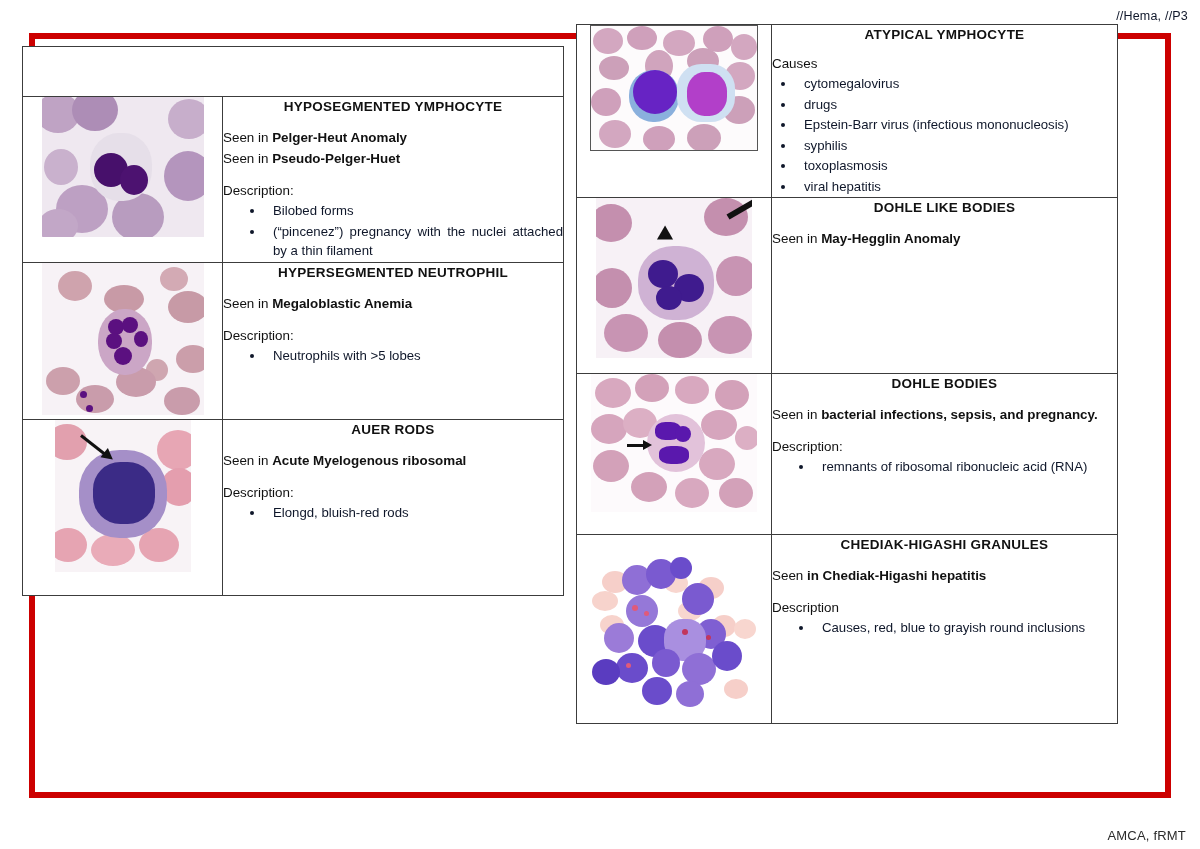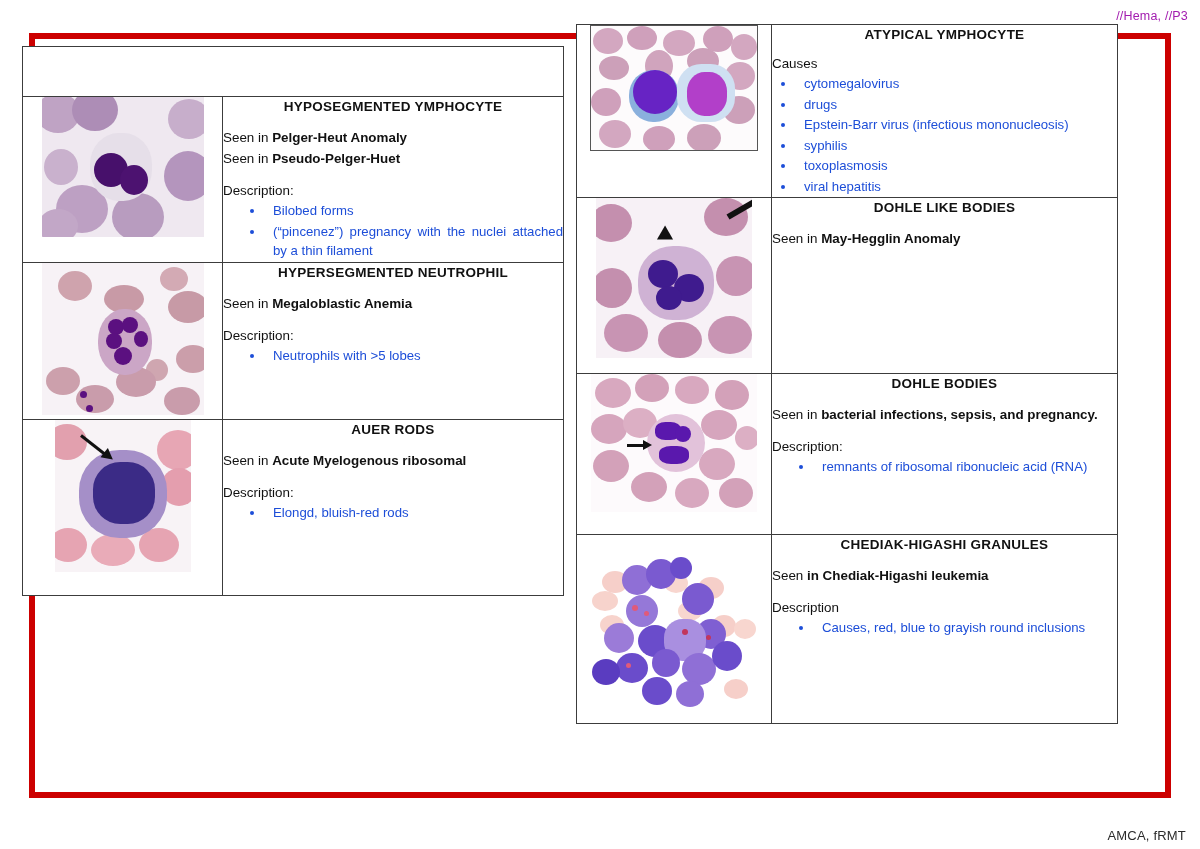--- a/index.html
+++ b/index.html
@@ -6,21 +6,21 @@
   body{
     width:1200px;height:849px;
     background:#ffffff;
     font-family:"Liberation Sans", sans-serif;
     position:relative;
     overflow:hidden;
   }
   
   .page-header{
     position:absolute; top:9px; right:12px;
-    font-size:12.5px; color:#a21caf; letter-spacing:.2px;
+    font-size:12.5px; color:#0f172a; letter-spacing:.2px;
   }
   .page-footer{
     position:absolute; bottom:6px; right:14px;
     font-size:13px; color:#2b2b2b; letter-spacing:.2px;
   }
   
   .red-frame{
     position:absolute;
     left:29px; top:33px; width:1142px; height:765px;
     border:6px solid #cc0000;
@@ -77,21 +77,21 @@
   .spacer{height:13px;}
   .desc{margin:0 0 3px 0;font-size:13.4px;color:#111;}
   ul.bullets{
     margin:1px 0 0 0;
     padding-left:42px;
     list-style:disc;
   }
   ul.bullets.tight{padding-left:24px;}
   ul.bullets li{
     font-size:13.2px;
-    color:#1d4ed8;
+    color:#0f172a;
     line-height:1.48;
     margin-bottom:1px;
     padding-left:8px;
   }
   ul.bullets li.justify{text-align:justify;}
 
   
   .micro{
     position:relative;
     display:inline-block;
@@ -367,21 +367,21 @@
           <div class="dot" style="left:46px;top:70px;width:6px;height:6px;background:#e05a7a;"></div>
           <div class="dot" style="left:58px;top:76px;width:5px;height:5px;background:#e05a7a;"></div>
           <div class="dot" style="left:96px;top:94px;width:6px;height:6px;background:#c2365c;"></div>
           <div class="dot" style="left:120px;top:100px;width:5px;height:5px;background:#c2365c;"></div>
           <div class="dot" style="left:40px;top:128px;width:5px;height:5px;background:#e05a7a;"></div>
         </div>
       </td>
       <td class="cell-pad">
         <h3 class="title">CHEDIAK-HIGASHI GRANULES</h3>
         <p class="line">
-          <span>Seen </span><b>in Chediak-Higashi leukemia</b>
+          <span>Seen </span><b>in Chediak-Higashi hepatitis</b>
         </p>
         <div class="spacer"></div>
         <p class="desc">Description</p>
         <ul class="bullets">
           <li>Causes, red, blue to grayish round inclusions</li>
         </ul>
       </td>
     </tr>
   </tbody>
 </table>

